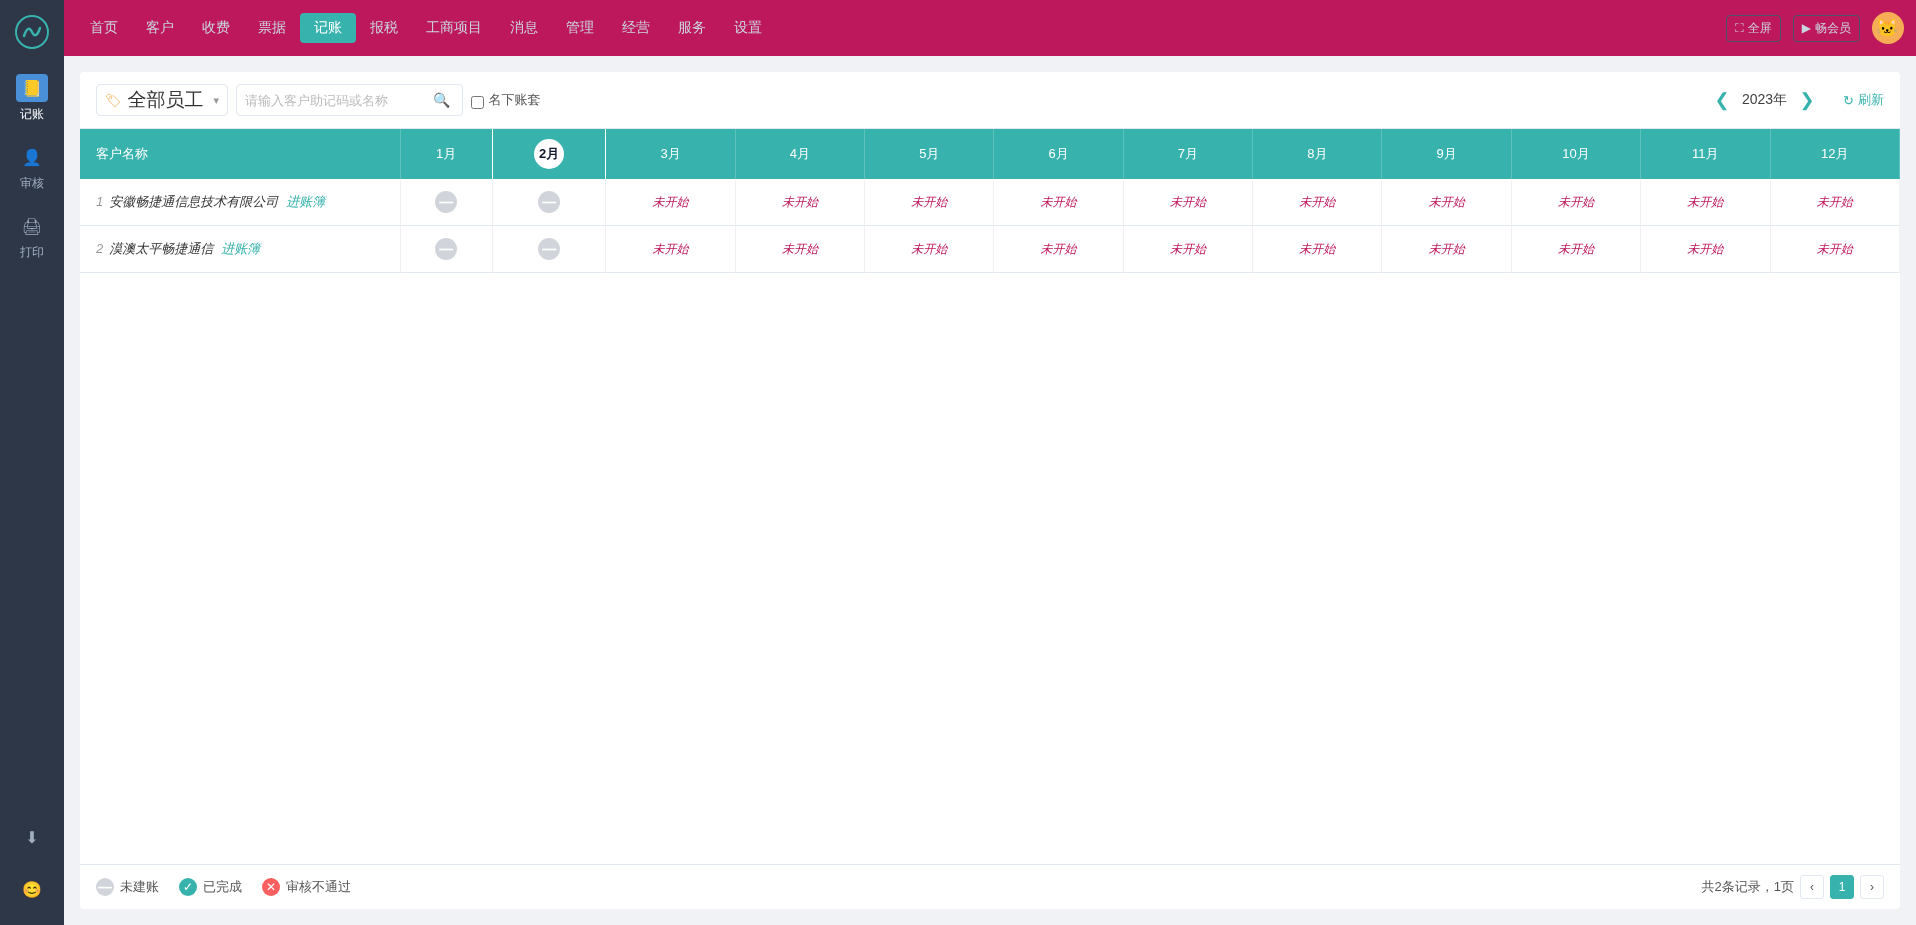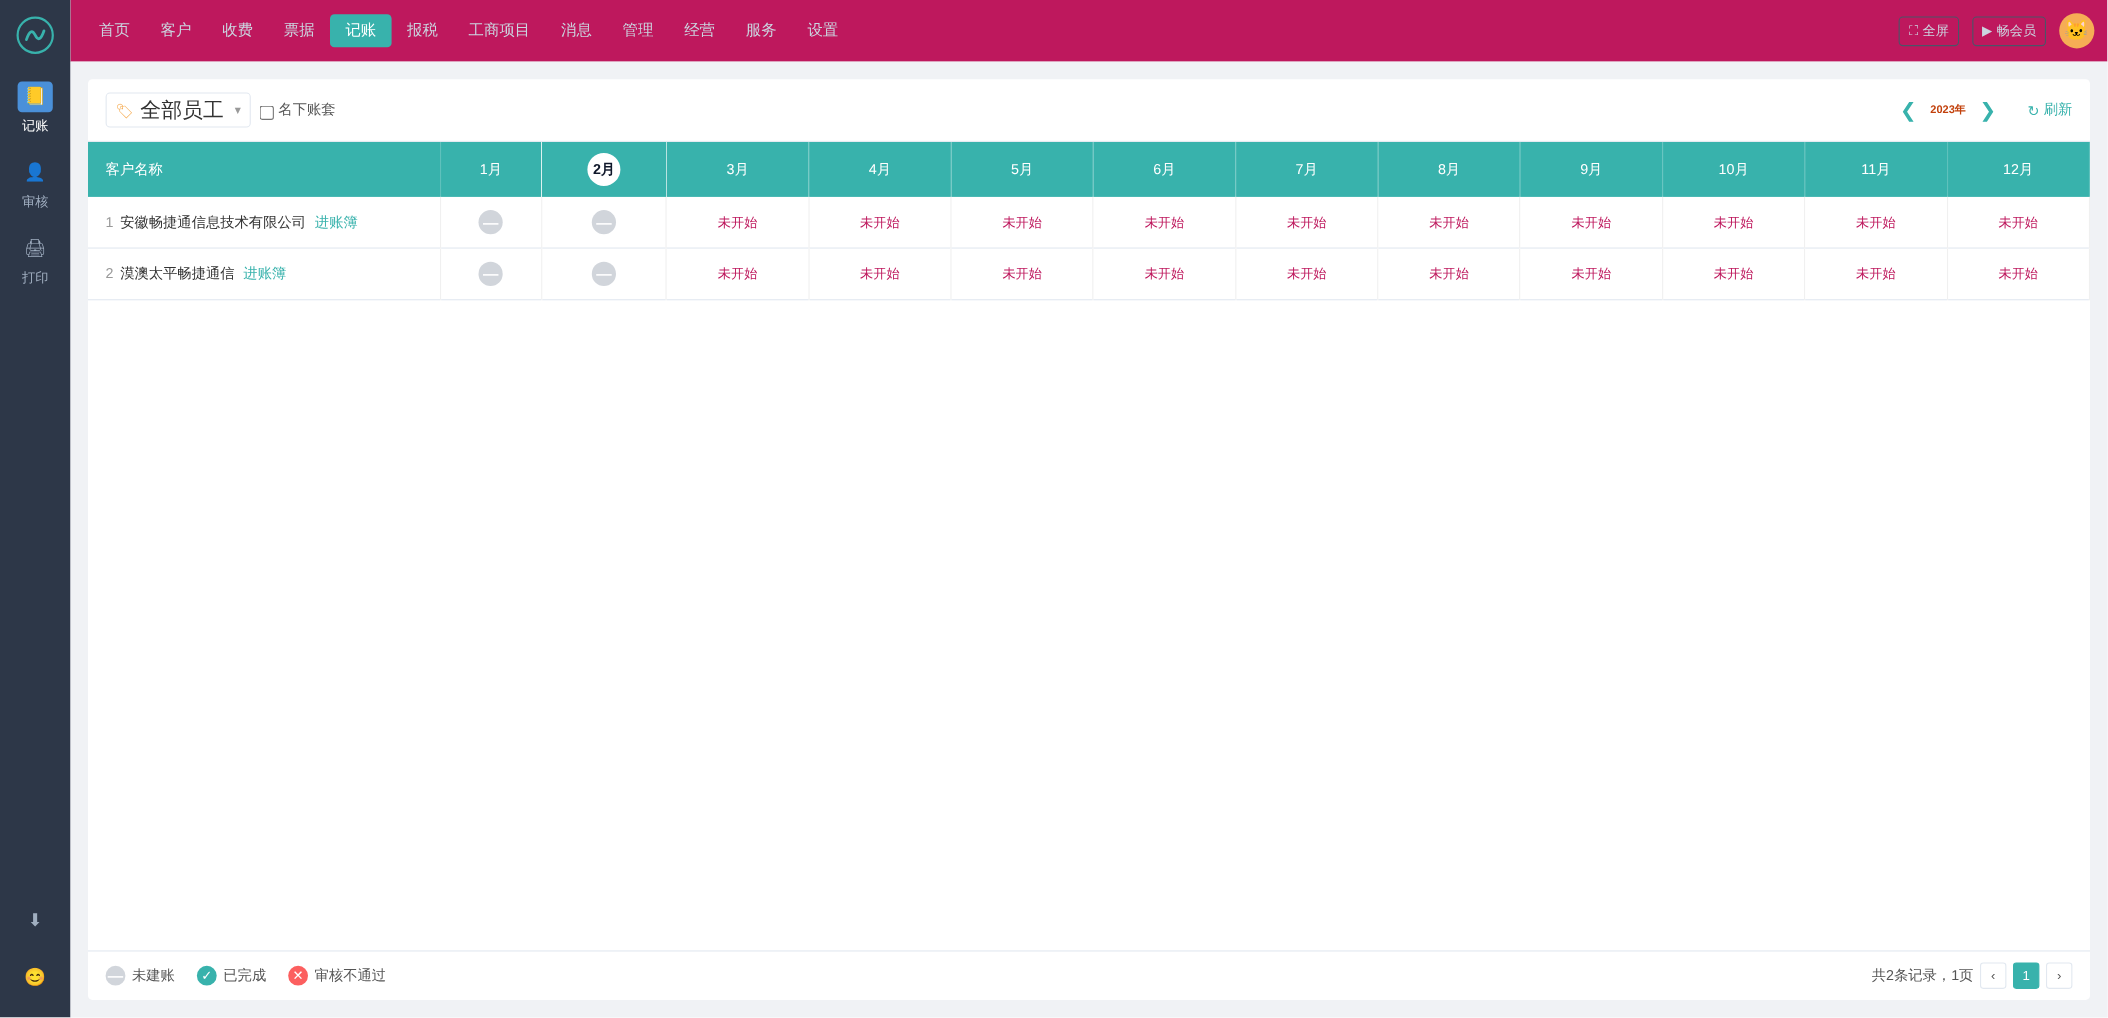--- a/index.html
+++ b/index.html
@@ -221,23 +221,23 @@
       color: #38b2ac;
       font-size: 18px;
       width: 24px;
       height: 24px;
       display: flex;
       align-items: center;
       justify-content: center;
       border-radius: 50%;
     }
     .year-text {
-      font-size: 10px;
-      color: #c2410c;
-      font-weight: 700;
+      font-size: 14px;
+      color: #404040;
+      font-weight: 400;
     }
     .refresh-btn {
       margin-left: 16px;
       display: flex;
       align-items: center;
       gap: 4px;
       cursor: pointer;
       color: #38b2ac;
       font-size: 13px;
     }
@@ -283,20 +283,21 @@
     }
     tbody tr {
       border-bottom: 1px solid #e2e8f0;
     }
     tbody tr td {
       padding: 12px 6px;
       text-align: center;
       font-size: 13px;
       color: #666;
       border-right: 1px solid #f0f0f0;
+      font-style: italic;
     }
     tbody tr td:first-child {
       text-align: left;
       padding-left: 16px;
       color: #333;
     }
     .row-num {
       color: #999;
       margin-right: 6px;
     }
@@ -452,20 +453,24 @@
 
   <div class="content">
     <div class="card">
 
       <div class="toolbar">
         <div class="select-wrapper">
           <span class="sel-icon">🏷</span>
           <span class="sel-text">全部员工</span>
           <span class="sel-arrow">▾</span>
         </div>
+        <div class="search-input-wrapper">
+          <input type="text" placeholder="请输入客户助记码或名称" style="">
+          <button class="search-btn">🔍</button>
+        </div>
         <label class="checkbox-label">
           <input type="checkbox" style="">
           <span>名下账套</span>
         </label>
         <div class="year-nav">
           <button class="year-btn">❮</button>
           <span class="year-text">2023年</span>
           <button class="year-btn">❯</button>
         </div>
         <div class="refresh-btn">

